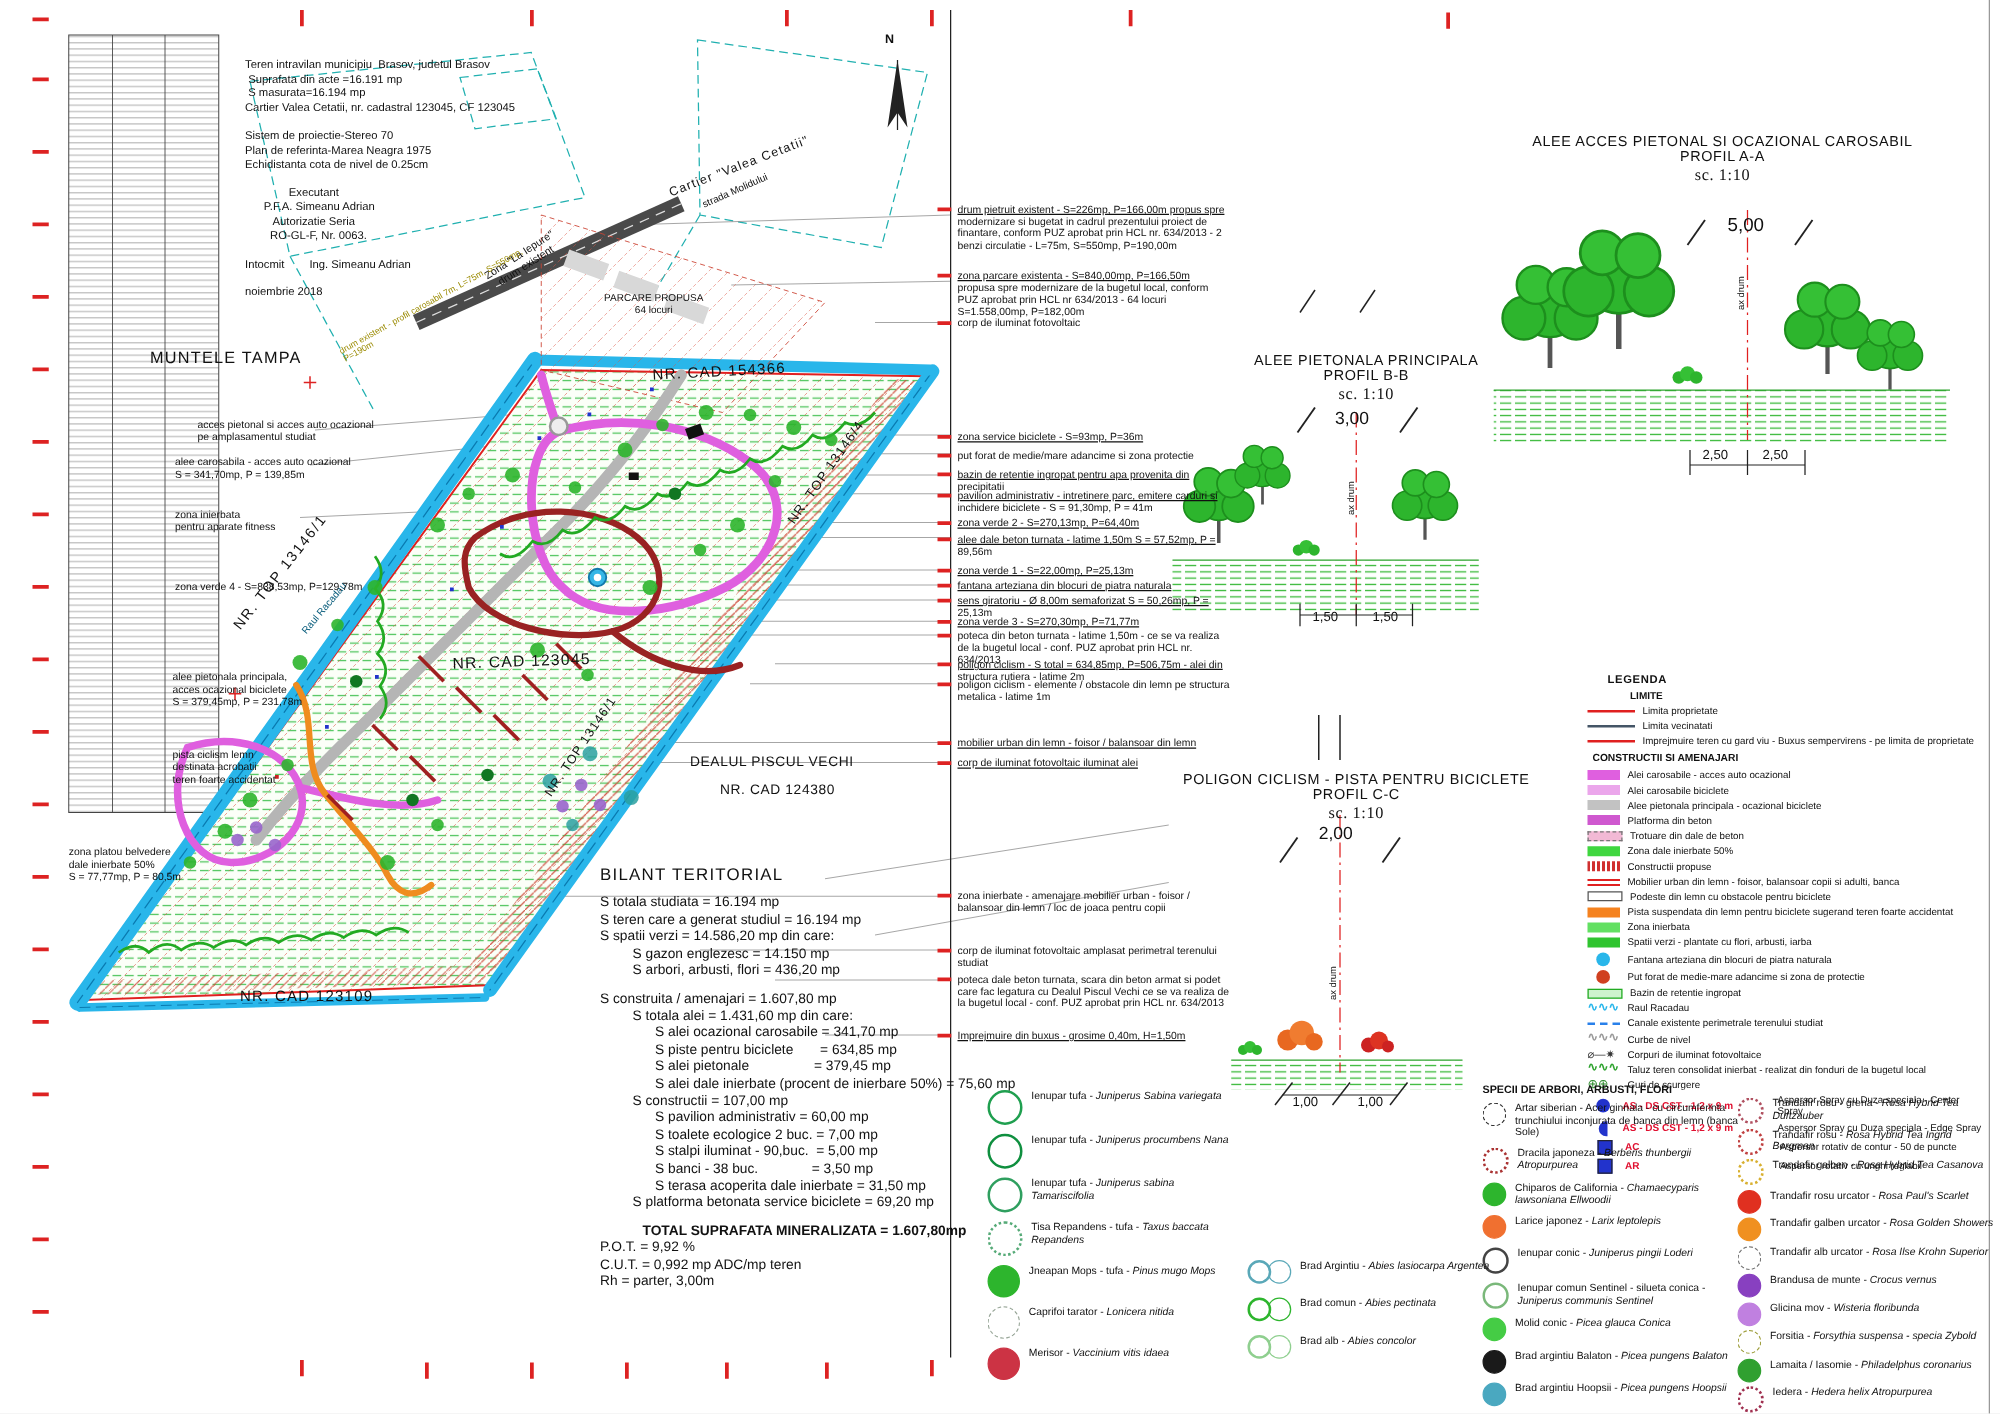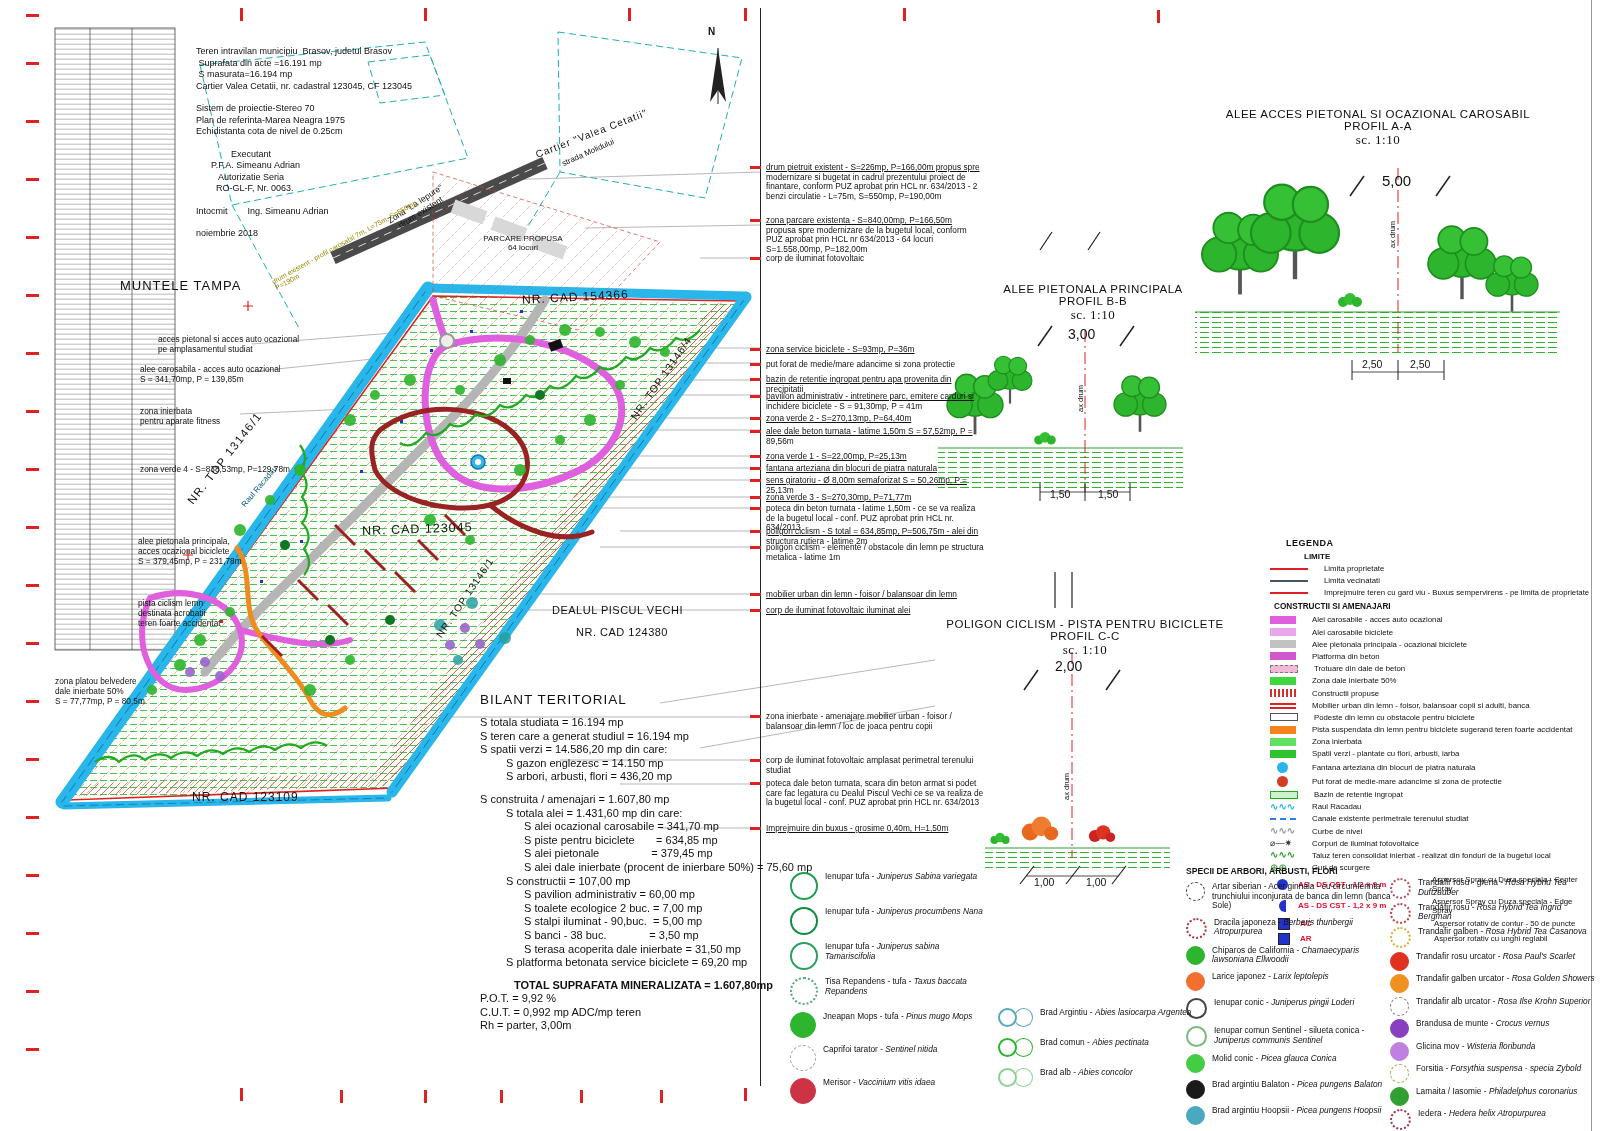--- a/index.html
+++ b/index.html
@@ -46,21 +46,21 @@
   .ptitle .t2{font-size:11.5px;} .ptitle .sc{font-size:13px;font-family:Liberation Serif, serif;}
   .dimtop{position:absolute;font-size:15px;}
   .axdrum{position:absolute;font-size:7.5px;transform:rotate(-90deg);transform-origin:left top;}
   .dimv{position:absolute;font-size:10.5px;}
   
   .legend{left:1258px;top:538px;width:332px;font-size:7.8px;}
   .lg-title{font-size:9px;font-weight:bold;letter-spacing:.5px;margin-left:28px;}
   .lg-sub{font-weight:bold;margin:4px 0 3px 46px;font-size:8px;}
   .lg-sub2{font-weight:bold;margin:5px 0 4px 16px;font-size:8.2px;}
   .lg-row{display:flex;align-items:center;margin:0 0 3.2px 12px;min-height:7px;}
-  .lg-row .lab{margin-left:16px;}
+  .lg-row .lab{margin-left:6px;}
   .lg-code{color:#e01030;font-weight:bold;font-size:8px;}
   .lg-code:not(:empty){min-width:118px;margin-left:2px;}
   .sw{width:26px;height:8px;flex:0 0 26px;position:relative;}
   .sw-rect{background:var(--c);}
   .sw-line{height:2px;flex-basis:38px;width:38px;background:var(--c);}
   .sw-dashline{height:0;border-top:2px dashed var(--c);background:none;}
   .sw-rectd{background:var(--c);border:1px dashed #777;height:6px;}
   .sw-hatch{background:repeating-linear-gradient(90deg,var(--c) 0 2px,#fff 2px 4px);}
   .sw-bars{background:repeating-linear-gradient(0deg,var(--c) 0 2px,#fff 2px 4px);}
   .sw-outline{background:#fff;border:1px solid #555;height:6px;}
@@ -750,21 +750,21 @@
         <span class="txt"><span>Tisa Repandens - tufa -</span> <span class="lat">Taxus baccata Repandens</span></span>
       </div>
 
       <div class="sp-row">
         <span class="glyph g-solid" style="--c: #2db52d;"></span>
         <span class="txt"><span>Jneapan Mops - tufa -</span> <span class="lat">Pinus mugo Mops</span></span>
       </div>
 
       <div class="sp-row">
         <span class="glyph g-sketch" style="--c: #9aa89a;"></span>
-        <span class="txt"><span>Caprifoi tarator -</span> <span class="lat">Sentinel nitida</span></span>
+        <span class="txt"><span>Caprifoi tarator -</span> <span class="lat">Lonicera nitida</span></span>
       </div>
 
       <div class="sp-row">
         <span class="glyph g-solid" style="--c: #cc3344;"></span>
         <span class="txt"><span>Merisor -</span> <span class="lat">Vaccinium vitis idaea</span></span>
       </div>
     </div>
 
   <div class="sp-col" style="left:1186px;top:882px;width:208px">
 

